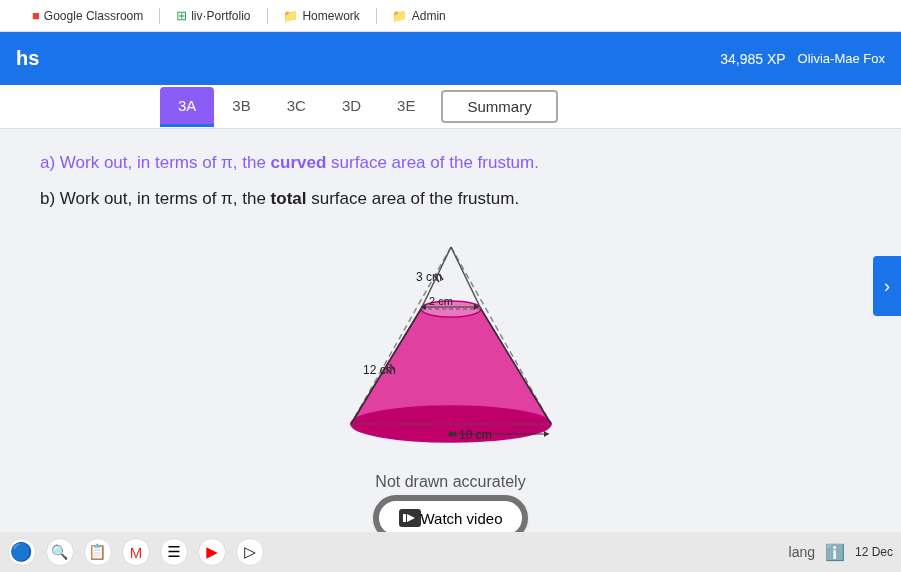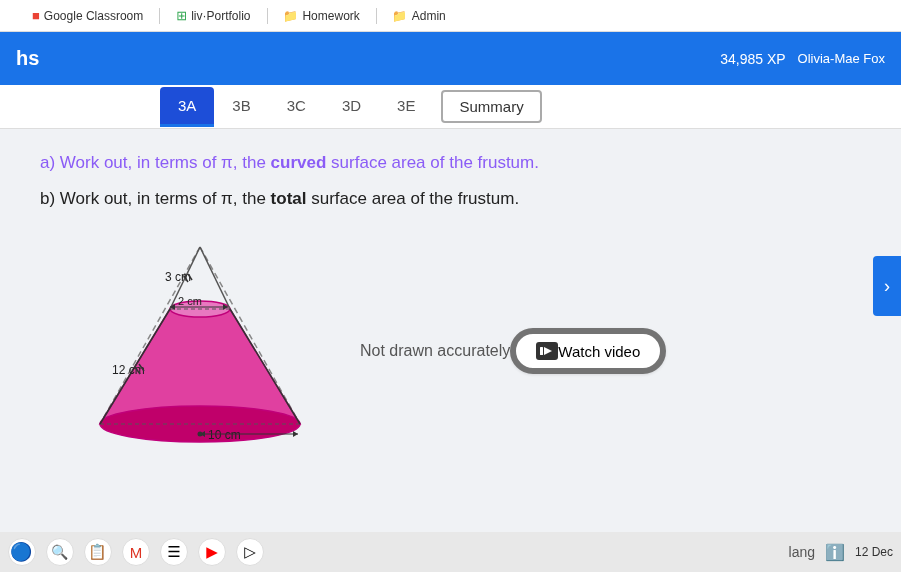--- a/index.html
+++ b/index.html
@@ -75,30 +75,30 @@
     }
     .tab {
       padding: 10px 18px;
       font-size: 15px;
       cursor: pointer;
       border-bottom: 3px solid transparent;
       color: #555;
       font-weight: 500;
     }
     .tab.active {
-      background: #1d4ed8;
+      background: #8b5cf6;
       color: white;
       border-radius: 4px 4px 0 0;
       border-bottom: 3px solid #1a73e8;
     }
     .tab-summary {
       border: 2px solid #aaa;
       border-radius: 4px;
       color: #333;
-      padding: 6px 16px;
+      padding: 6px 24px;
       margin-left: 8px;
     }
 
     
     .main-content {
       background: #f0f2f5;
       padding: 24px 40px 16px 40px;
       min-height: calc(572px - 120px);
     }
 
@@ -112,21 +112,21 @@
       color: #222;
       margin-bottom: 20px;
     }
     .bold-text {
       font-weight: bold;
     }
 
     
     .diagram-area {
       display: flex;
-      flex-direction: row;
+      flex-direction: column;
       align-items: center;
       margin-top: 10px;
       position: relative;
     }
 
     .diagram-container {
       position: relative;
       width: 320px;
       height: 240px;
     }

